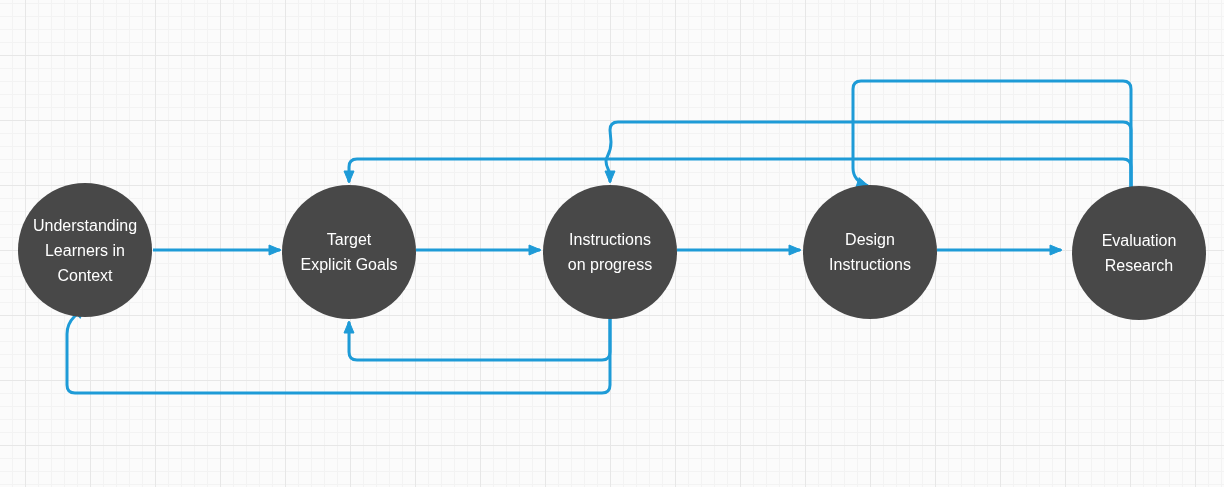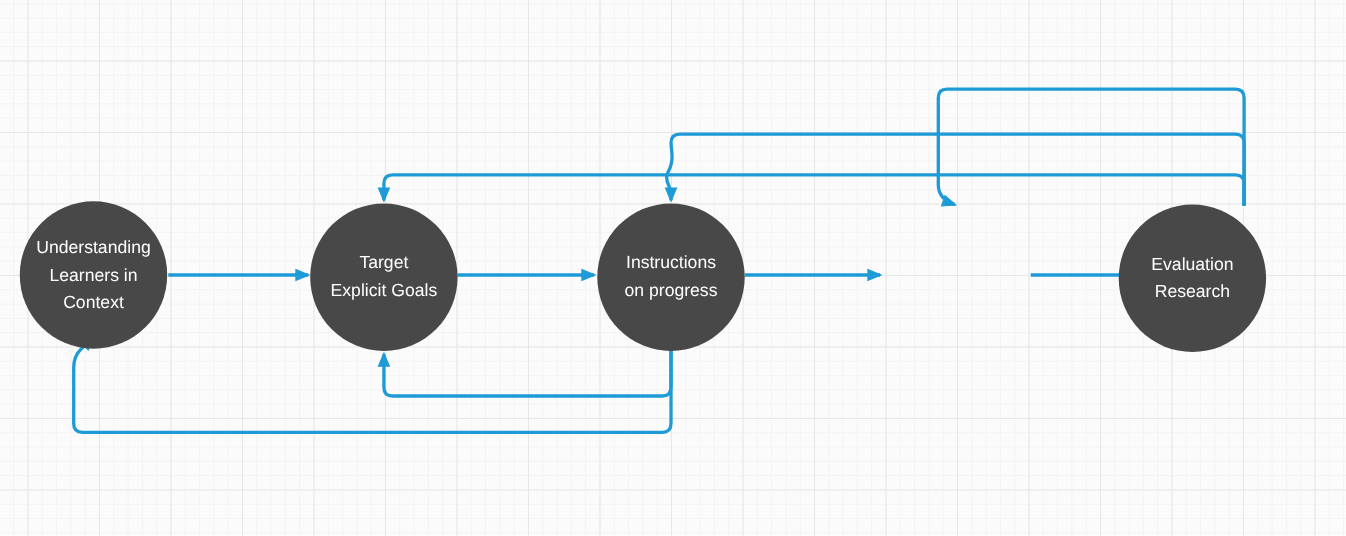--- a/index.html
+++ b/index.html
@@ -49,21 +49,21 @@
     font-size: 16px;
     line-height: 25px;
     white-space: pre-line;
     user-select: none;
   }
   .node .label { display: block; padding: 0 4px; }
   #node-1 { left: 18px;   top: 183px; }
   #node-2 { left: 282px;  top: 185px; }
   #node-3 { left: 543px;  top: 185px; }
   #node-4 { left: 803px;  top: 185px; }
-  #node-5 { left: 1017px; top: 186px; }
+  #node-5 { left: 1072px; top: 186px; }
 </style>
 </head>
 <body>
 
 <div class="canvas">
 
   <svg class="edges" viewBox="0 0 1224 487" xmlns="http://www.w3.org/2000/svg">
     <defs>
       <marker id="arrow" viewBox="0 0 14 12" refX="12" refY="6" markerWidth="14" markerHeight="12" markerUnits="userSpaceOnUse" orient="auto">
         <path d="M1,1 L13,6 L1,11 Z" fill="#1e9bd7" stroke="#1e9bd7" stroke-width="1"></path>
@@ -92,19 +92,23 @@
   <div class="node" id="node-2">
     <span class="label">Target
 Explicit Goals</span>
   </div>
 
   <div class="node" id="node-3">
     <span class="label">Instructions
 on progress</span>
   </div>
 
+  <div class="node" id="node-4">
+    <span class="label">Design
+Instructions</span>
+  </div>
 
   <div class="node" id="node-5">
     <span class="label">Evaluation
 Research</span>
   </div>
 
 </div>
 
 </body></html>

